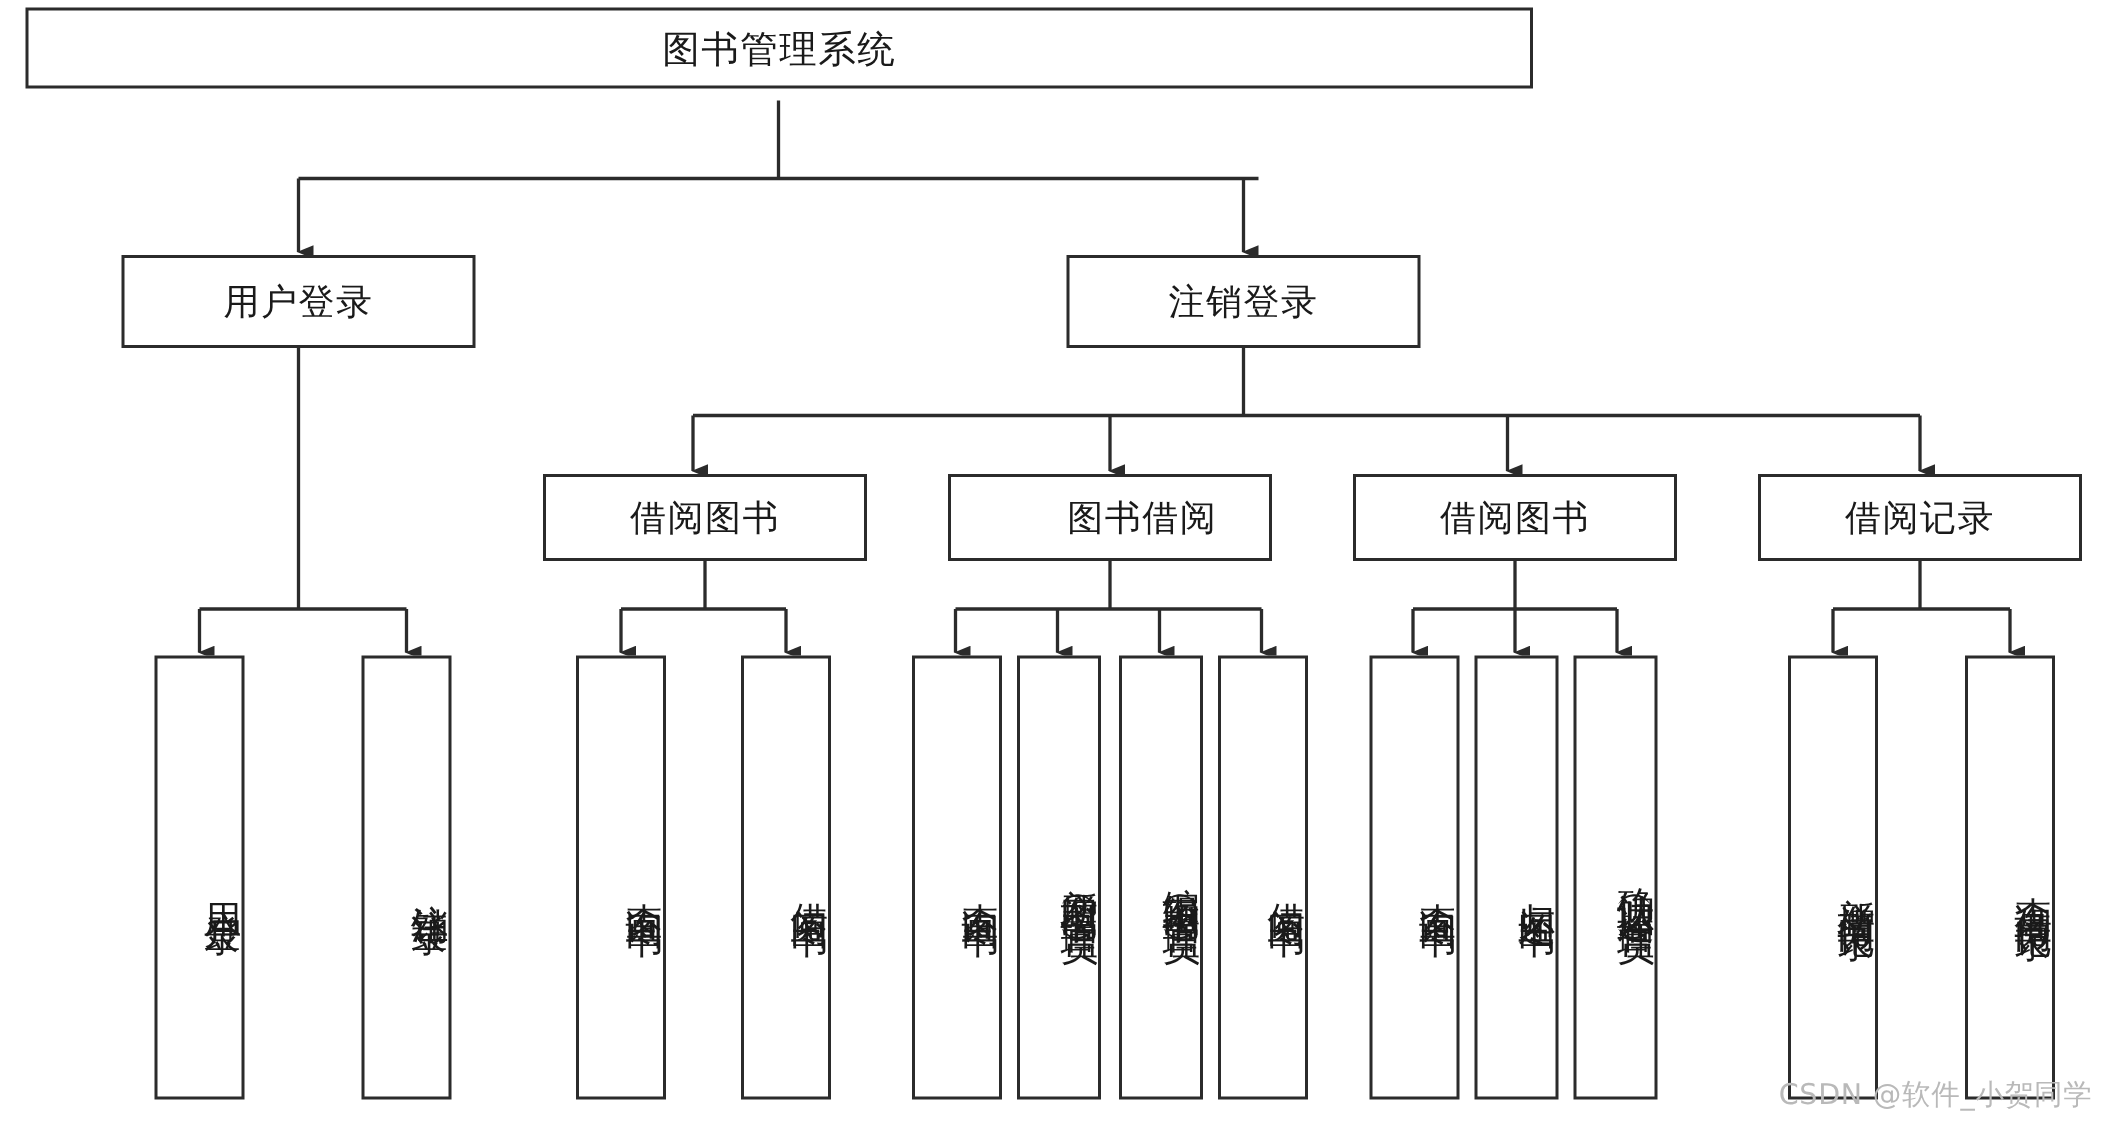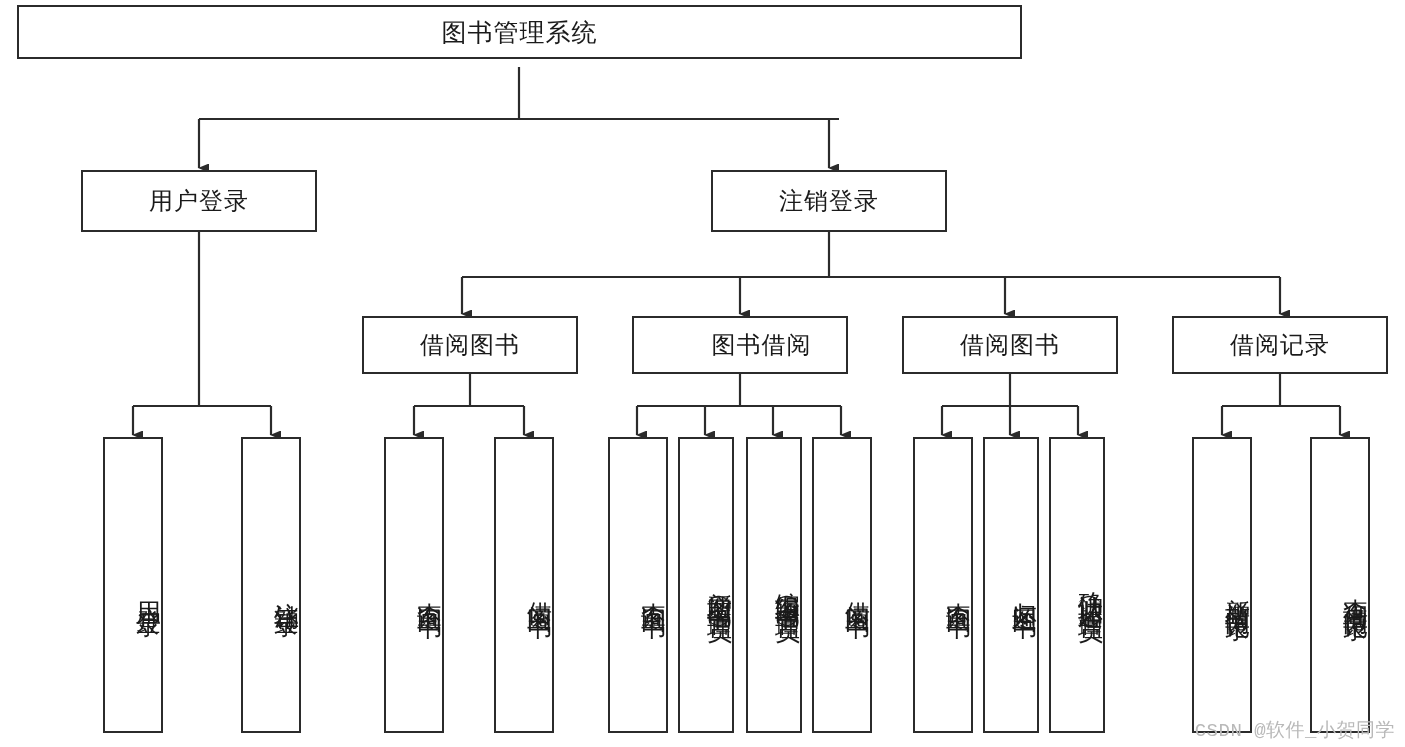--- a/index.html
+++ b/index.html
@@ -39,21 +39,20 @@
   .node-v span{display:block;}
   .watermark{
     position:absolute;
     right:10px;
     bottom:4px;
     font-size:19px;
     color:#b9b9b9;
     z-index:5;
     white-space:nowrap;
     letter-spacing:0.5px;
-    font-family:Liberation Mono, monospace;
   }
 </style>
 </head>
 <body>
 
 <div id="diagram-root">
 
   <svg id="connectors" viewBox="0 0 1405 747">
     <defs>
       <marker id="arrow" markerWidth="9" markerHeight="11" refX="4.5" refY="10" orient="auto" markerUnits="userSpaceOnUse">

